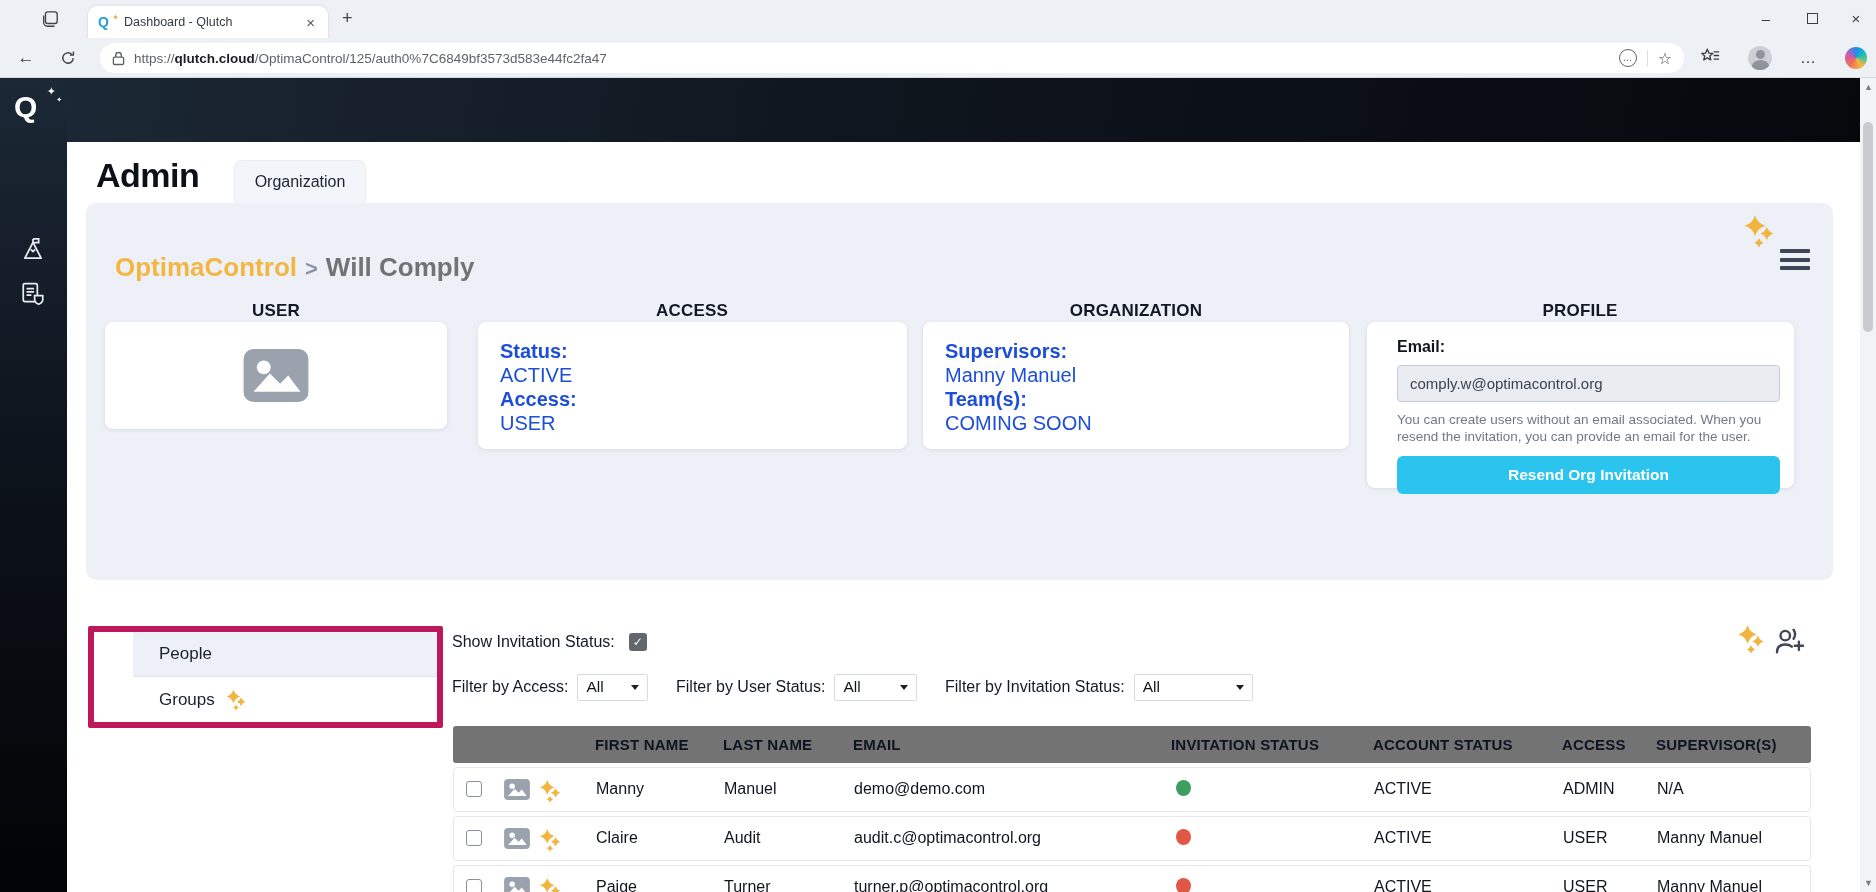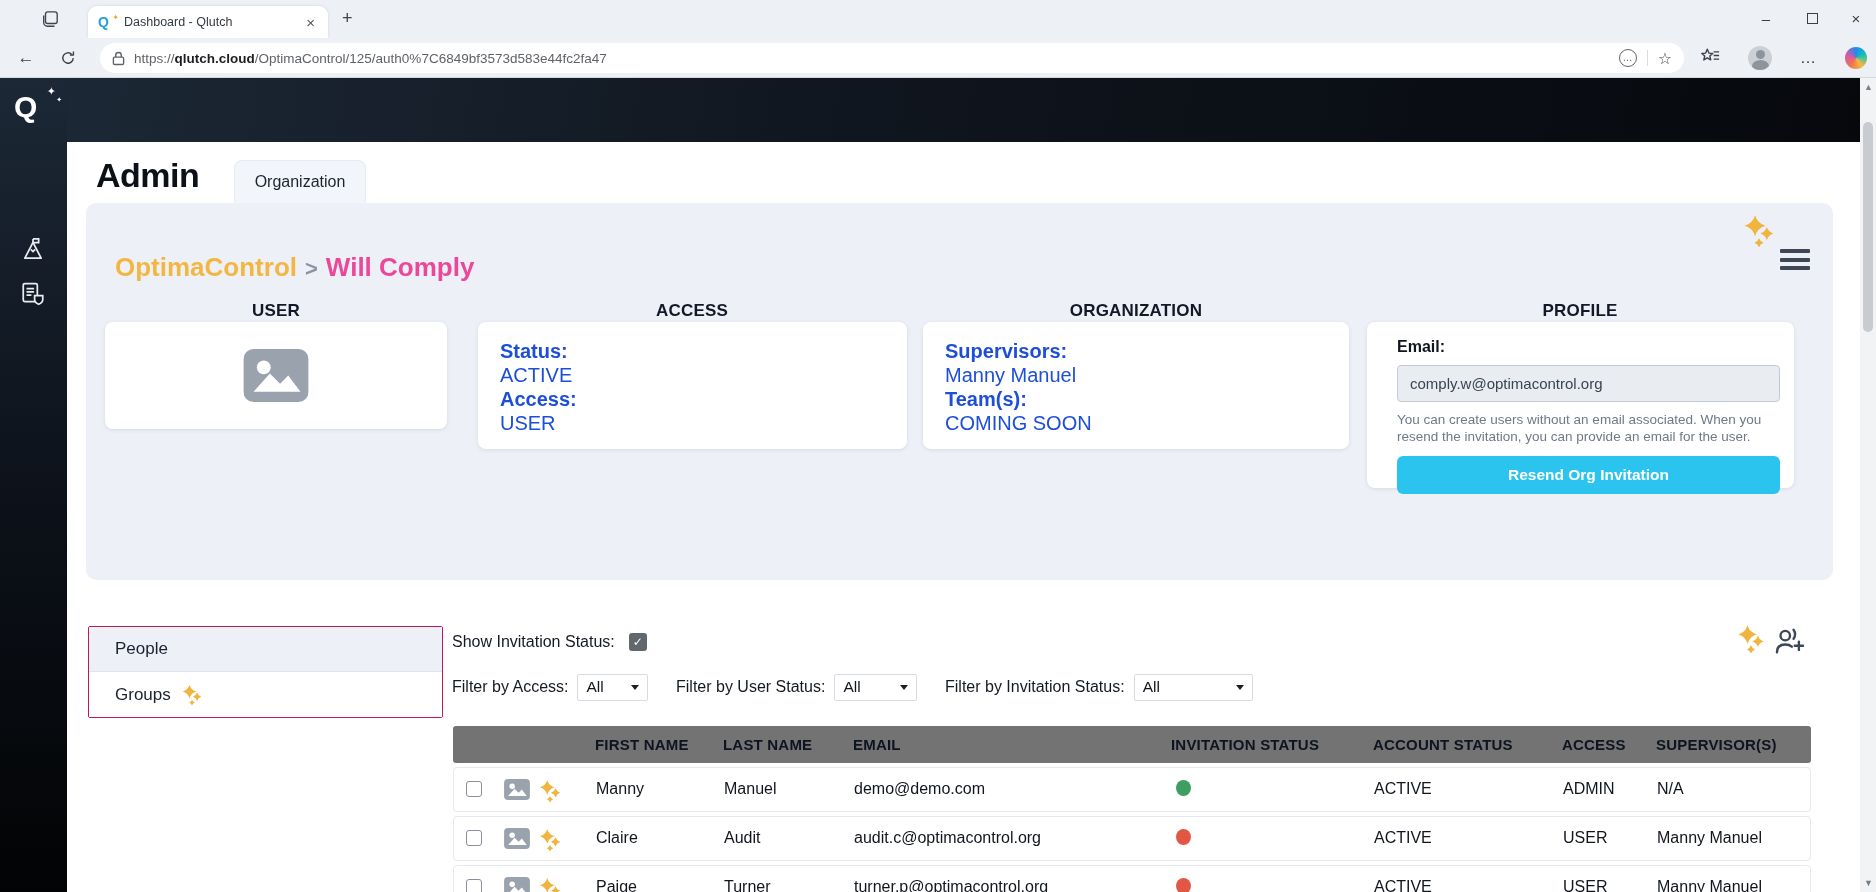--- a/index.html
+++ b/index.html
@@ -46,40 +46,40 @@
 
   .main { position:absolute; left:67px; top:142px; width:1793px; height:750px; background:#fff; border-top-left-radius:14px; }
 
   .page-title { position:absolute; left:96px; top:156px; font-size:34px; font-weight:800; color:#0c1118; letter-spacing:-.5px; }
   .org-tab { position:absolute; left:234px; top:160px; width:132px; height:43px; background:#f2f5fa; border:1px solid #e7ebf2; border-bottom:none; border-radius:8px 8px 0 0; display:flex; align-items:center; justify-content:center; font-size:16px; color:#1c2430; }
 
   .big-card { position:absolute; left:86px; top:203px; width:1747px; height:377px; background:#edf1f7; border-radius:10px; }
   .breadcrumb { position:absolute; left:115px; top:252px; font-size:26px; font-weight:800; }
   .breadcrumb .org { color:#f4b642; }
   .breadcrumb .sep { color:#8a94a3; font-size:22px; padding:0 8px; }
-  .breadcrumb .usr { color:#ec4899; }
+  .breadcrumb .usr { color:#737373; }
   .card-sparkles { position:absolute; left:1742px; top:214px; }
   .hamburger { position:absolute; left:1780px; top:249px; width:30px; }
   .hamburger i { display:block; height:4px; background:#3e4756; border-radius:1px; margin-bottom:4.5px; }
 
   .sec-title { position:absolute; top:301px; font-size:17px; font-weight:800; color:#121826; transform:translateX(-50%); letter-spacing:.2px; }
   .white-card { position:absolute; top:322px; background:#fff; border-radius:8px; box-shadow:0 1px 4px rgba(20,30,60,.10); }
   .kv { font-size:20px; line-height:24px; color:#1d4ed8; }
   .kv b { font-weight:800; }
   .user-card { left:105px; width:342px; height:107px; display:flex; align-items:center; justify-content:center; }
   .access-card { left:478px; width:429px; height:127px; padding:17px 22px; }
   .org-card { left:923px; width:426px; height:127px; padding:17px 22px; }
   .profile-card { left:1367px; width:427px; height:166px; padding:16px 30px; }
   .email-label { font-size:16px; font-weight:800; color:#10151e; }
   .email-input { width:383px; height:37px; margin-top:9px; background:#e9edf2; border:1px solid #c5cbd4; border-radius:4px; padding:0 12px; font-size:15px; color:#3a4350; font-family:inherit; }
   .profile-note { margin-top:9px; font-size:13.5px; line-height:17px; color:#6f7987; width:390px; }
   .resend-btn { margin-top:11px; width:383px; height:38px; background:#2bc4ee; border:none; border-radius:6px; color:#fff; font-size:15.5px; font-weight:800; font-family:inherit; }
 
   
-  .nav-list { position:absolute; left:88px; top:626px; width:355px; border:1px solid #be185d; border-radius:2px; }
+  .nav-list { position:absolute; left:88px; top:626px; width:355px; border:6px solid #be185d; border-radius:2px;padding-left:39px; }
   .nav-item { height:45px; display:flex; align-items:center; padding-left:26px; font-size:17px; color:#1a2230; background:#fff; gap:10px; }
   .nav-item.selected { background:#edf1f7; border-bottom:1px solid #e0e4eb; }
 
   .show-row { position:absolute; left:452px; top:633px; display:flex; align-items:center; gap:14px; font-size:16px; color:#141a24; }
   .cb { width:18px; height:18px; border-radius:3px; display:inline-flex; align-items:center; justify-content:center; }
   .cb.checked { background:#62666d; color:#fff; font-size:12px; }
   .cb.empty { border:1.5px solid #8a9099; background:#fff; width:16px; height:16px; }
 
   .filter-group { position:absolute; top:673px; display:flex; align-items:center; gap:9px; font-size:16px; color:#141a24; height:28px; }
   .select { height:27px; background:#fff; border:1px solid #d8dce2; border-radius:2px; display:flex; align-items:center; justify-content:space-between; padding:0 8px; font-size:15.5px; color:#10151e; }

